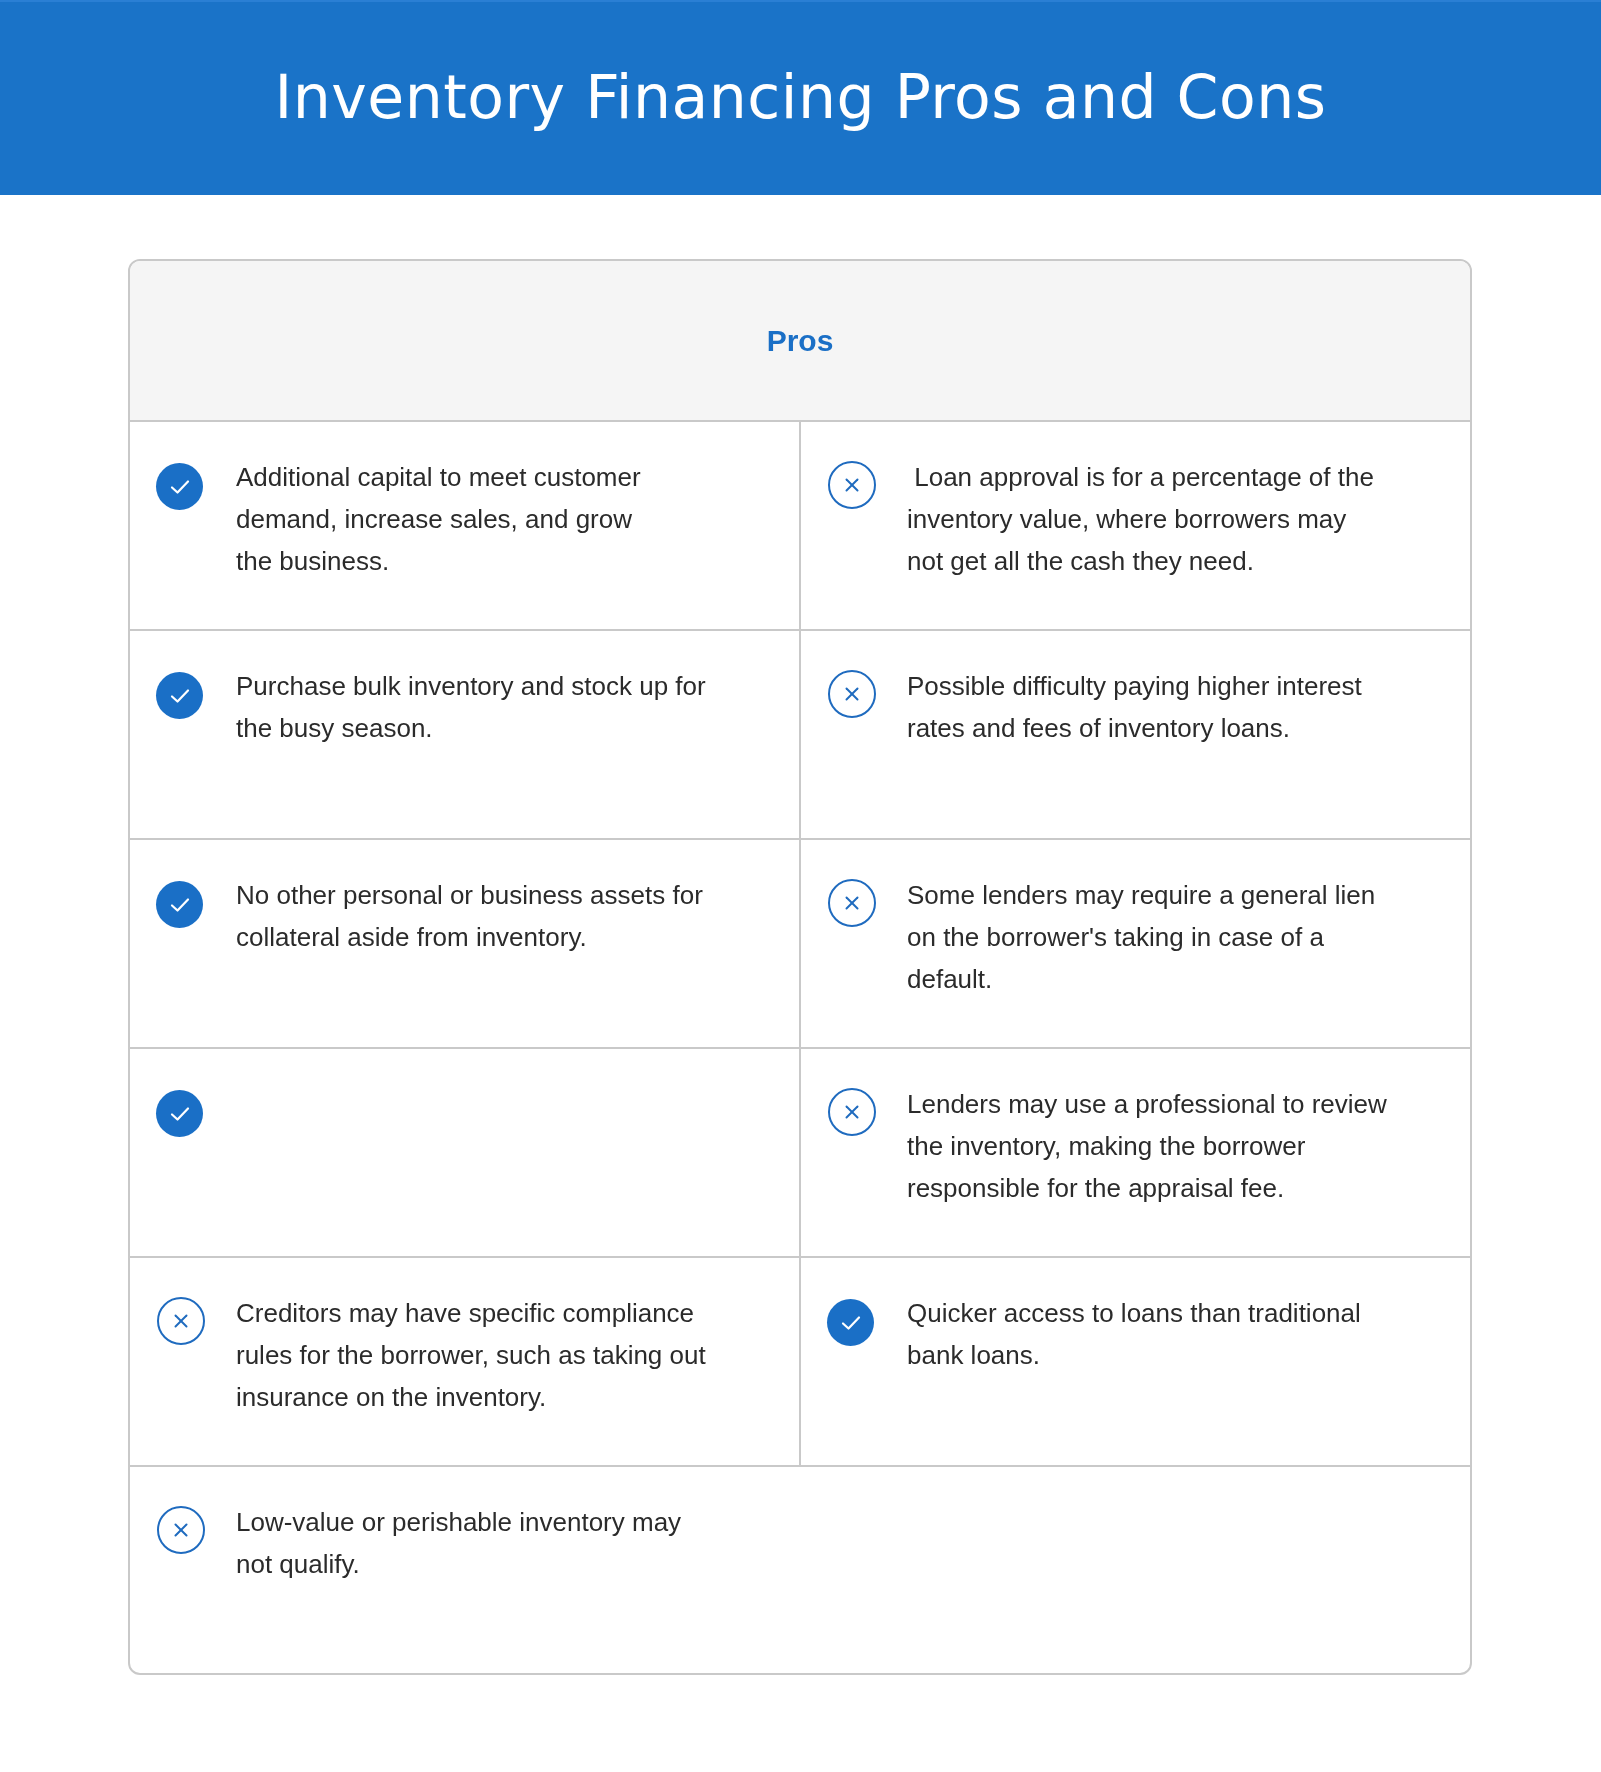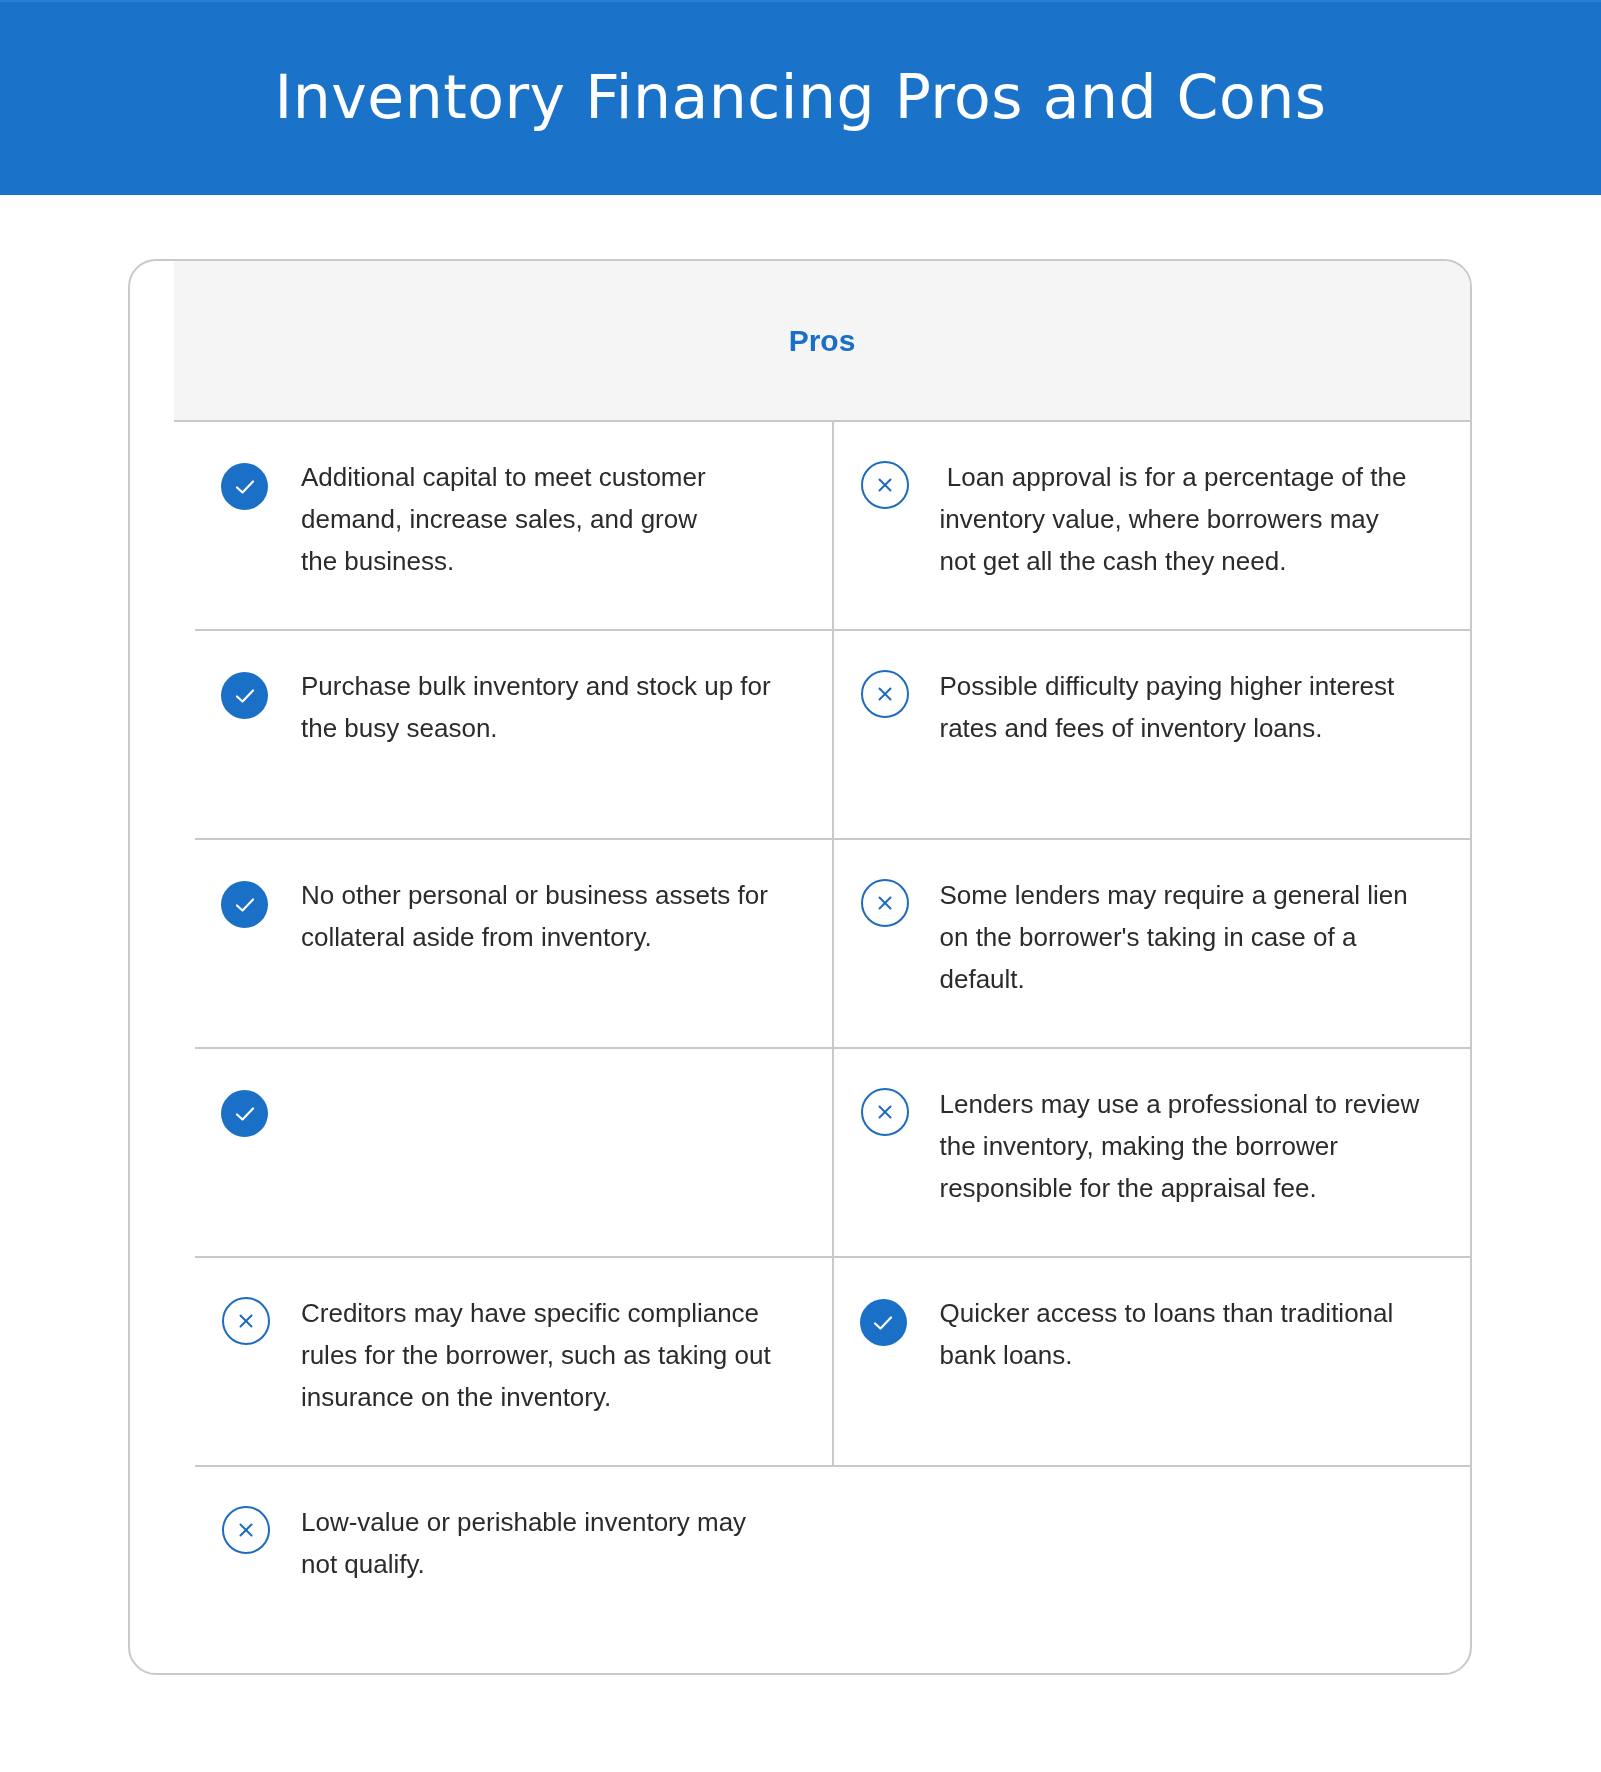--- a/index.html
+++ b/index.html
@@ -36,25 +36,24 @@
       line-height: 1;
       transform: translateY(-2px);
     }
     .table {
       position: absolute;
       left: 128px;
       top: 259px;
       width: 1344px;
       height: 1416px;
       border: 2px solid #c9c9c9;
-      border-radius: 28px;
+      border-radius: 12px;
       box-sizing: border-box;
       overflow: hidden;
       background: #ffffff;
-      padding-left: 44px;
     }
     .head-row {
       display: flex;
       height: 161px;
       background: #f5f5f5;
       border-bottom: 2px solid #c9c9c9;
       box-sizing: border-box;
     }
     .head-cell {
       flex: 1;
@@ -67,21 +66,20 @@
       font-family: "Liberation Sans", sans-serif;
     }
     .head-cell + .head-cell {
       border-left: 2px solid #c9c9c9;
     }
     .body-row {
       display: flex;
       height: 209px;
       border-bottom: 2px solid #c9c9c9;
       box-sizing: border-box;
-      margin-left: 21px;
     }
     .body-row:last-child {
       border-bottom: none;
       height: 207px;
     }
     .cell {
       flex: 1;
       position: relative;
       box-sizing: border-box;
     }

